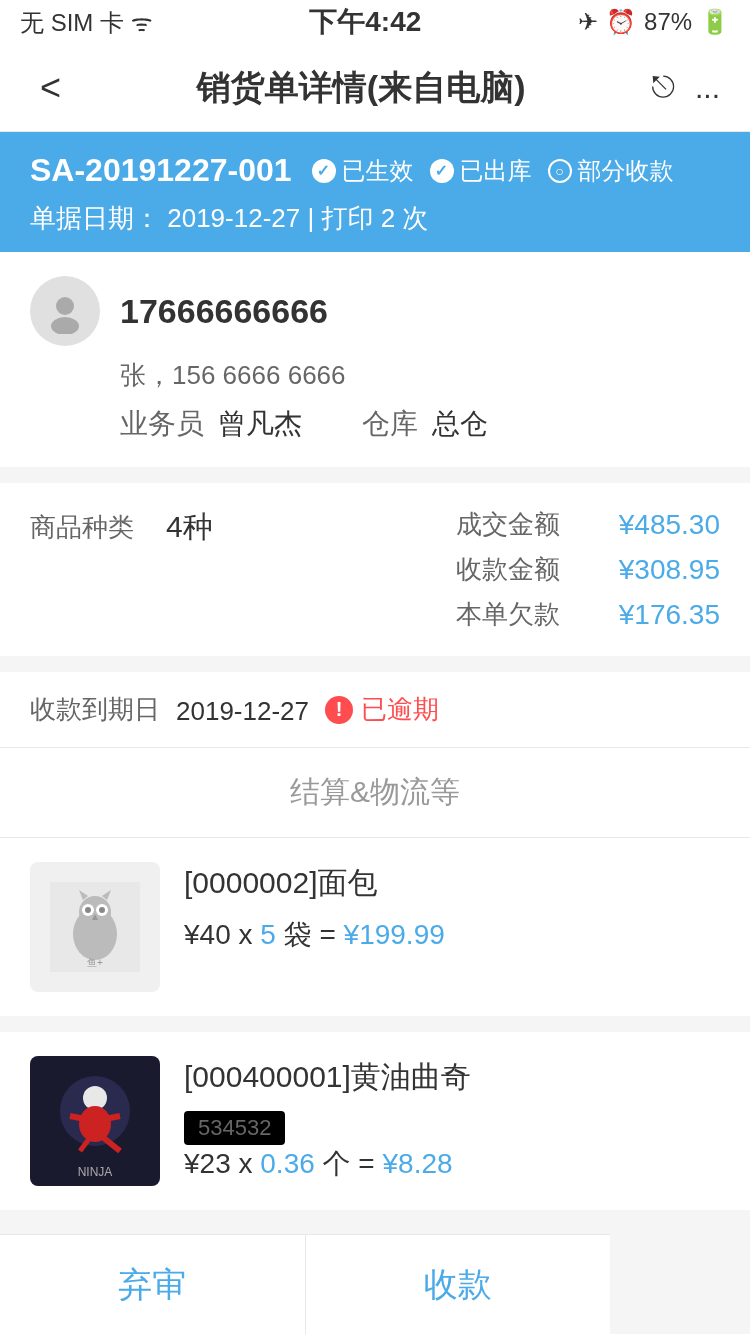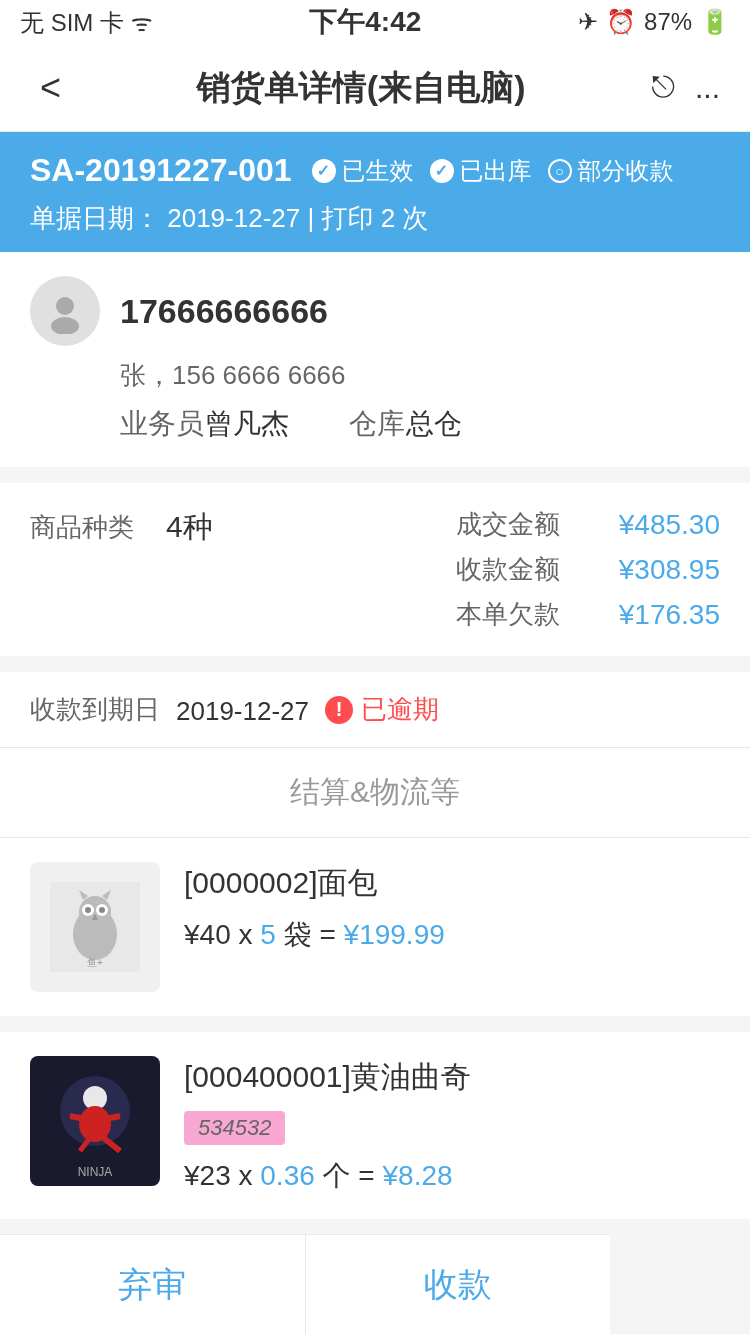--- a/index.html
+++ b/index.html
@@ -151,21 +151,21 @@
       padding-left: 90px;
     }
     .customer-meta {
       display: flex;
       align-items: center;
       padding-left: 90px;
     }
     .meta-item {
       display: flex;
       align-items: center;
-      gap: 1px;
+      gap: 14px;
       margin-right: 60px;
       font-size: 28px;
       color: #666;
     }
     .meta-value {
       color: #333;
       font-size: 28px;
     }
 
     
@@ -302,27 +302,25 @@
       flex: 1;
     }
     .product-name {
       font-size: 30px;
       color: #333;
       margin-bottom: 12px;
       line-height: 1.4;
     }
     .product-sku {
       display: inline-block;
-      background: #f9a8d4;
+      background: #000000;
       color: #666;
       font-size: 22px;
       padding: 4px 14px;
       border-radius: 4px;
-      margin-bottom: 12px;
-      font-style: italic;
     }
     .product-price-row {
       font-size: 28px;
       color: #333;
     }
     .price-highlight {
       color: #4BAAE8;
       font-weight: 500;
     }
     .price-qty {

